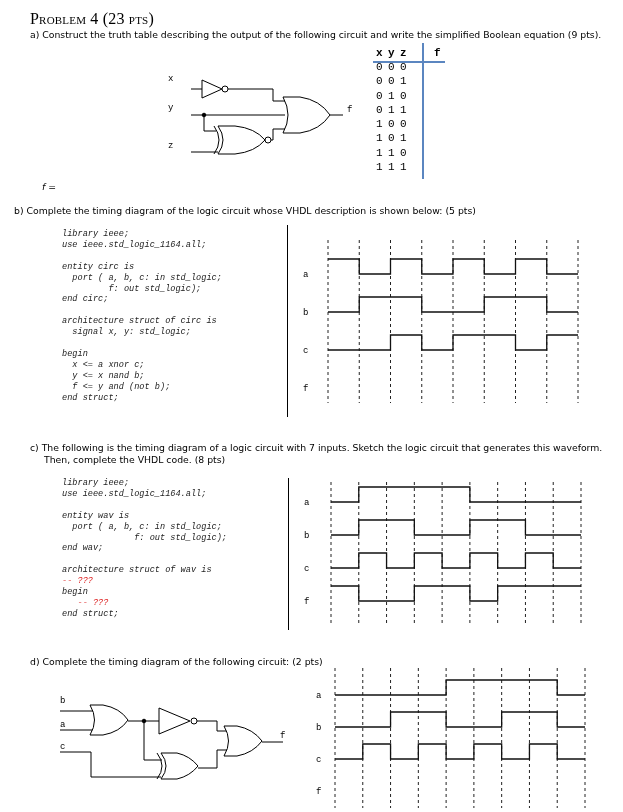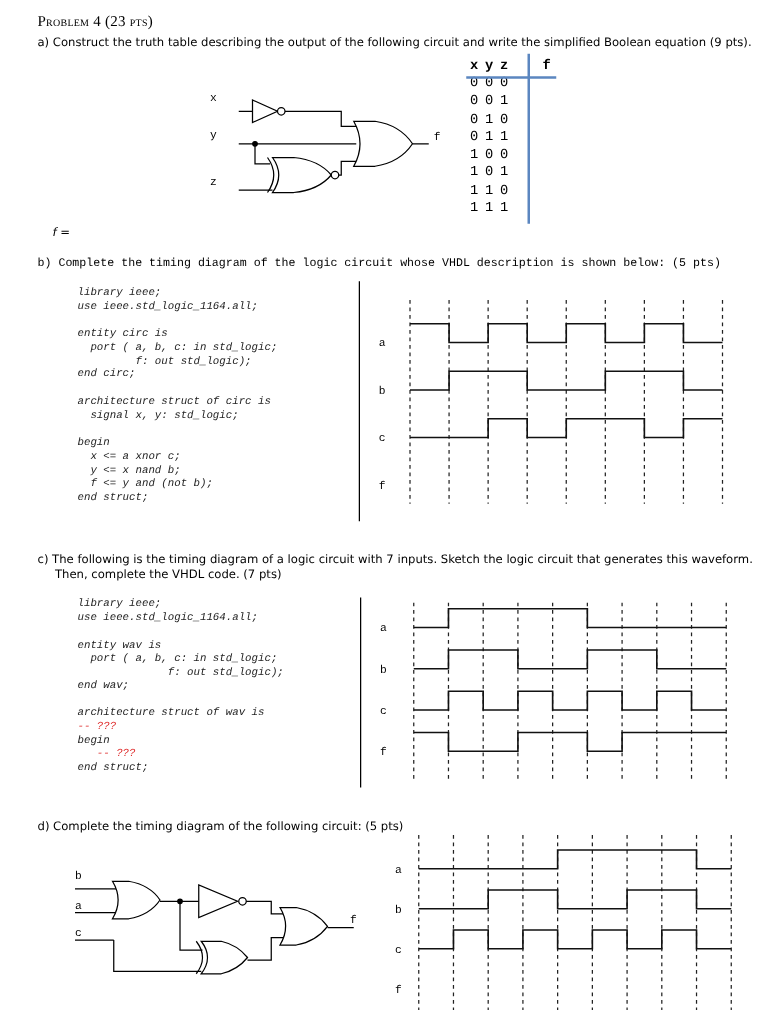--- a/index.html
+++ b/index.html
@@ -1,19 +1,19 @@
 <!DOCTYPE html>
 <html><head>
 <meta charset="utf-8">
 <style>
   html, body { margin:0; padding:0; background:#ffffff; }
   body { width:623px; height:812px; position:relative; overflow:hidden;
          font-family:"DejaVu Sans", sans-serif; color:#000; }
   .abs { position:absolute; }
-  .title { left:30px; top:10px; font-family:"Liberation Serif", serif; font-size:12px; font-variant:small-caps; letter-spacing:0.2px; }
+  .title { left:30px; top:10px; font-family:"Liberation Serif", serif; font-size:16px; font-variant:small-caps; letter-spacing:0.2px; }
   .q { font-size:9.3px; line-height:12px; white-space:nowrap; }
   .mono { font-family:"Liberation Mono", monospace; font-size:8.6px; line-height:10.9px; white-space:pre; color:#222;font-style:italic; }
   .red { color:#d22; }
   .vline { background:#000; width:1px; }
   svg text { font-family:"Liberation Mono", monospace; }
   .ttbl { font-family:"Liberation Mono", monospace; font-size:11px; }
 </style>
 </head>
 <body>
 
@@ -105,21 +105,21 @@
         <span style="width: 14px;">1</span>
         <span style="width: 12px; padding-left: 20px;"></span>
       </div>
     </div>
 </div>
 <div class="abs" style="left:373px;top:61px;width:72px;height:2px;background:#5b86c0;"></div>
 <div class="abs" style="left:422px;top:43px;width:2px;height:136px;background:#5b86c0;"></div>
 
 <div class="abs q" style="left:42px;top:181px;font-style:italic;">f =</div>
 
-<div class="abs q" style="left:30px;top:205px;font-family:Liberation Mono, monospace;">b)  Complete the timing diagram of the logic circuit whose VHDL description is shown below: (5 pts)</div>
+<div class="abs q" style="left:14px;top:205px;">b)  Complete the timing diagram of the logic circuit whose VHDL description is shown below: (5 pts)</div>
 <div class="abs mono" id="code-b" style="left:62px;top:229px;"><div>library ieee;</div><div>use ieee.std_logic_1164.all;</div><div> </div><div>entity circ is</div><div>  port ( a, b, c: in std_logic;</div><div>         f: out std_logic);</div><div>end circ;</div><div> </div><div>architecture struct of circ is</div><div>  signal x, y: std_logic;</div><div> </div><div>begin</div><div>  x &lt;= a xnor c;</div><div>  y &lt;= x nand b;</div><div>  f &lt;= y and (not b);</div><div>end struct;</div></div>
 <div class="abs vline" style="left:287px;top:225px;height:192px;"></div>
 <svg class="abs" id="wave-b" style="left:295px;top:235px;" width="290" height="175">
     <line x1="33" y1="5" x2="33" y2="168" stroke="#222" stroke-width="1" stroke-dasharray="3,3"></line>
     <line x1="64.25" y1="5" x2="64.25" y2="168" stroke="#222" stroke-width="1" stroke-dasharray="3,3"></line>
     <line x1="95.5" y1="5" x2="95.5" y2="168" stroke="#222" stroke-width="1" stroke-dasharray="3,3"></line>
     <line x1="126.75" y1="5" x2="126.75" y2="168" stroke="#222" stroke-width="1" stroke-dasharray="3,3"></line>
     <line x1="158" y1="5" x2="158" y2="168" stroke="#222" stroke-width="1" stroke-dasharray="3,3"></line>
     <line x1="189.25" y1="5" x2="189.25" y2="168" stroke="#222" stroke-width="1" stroke-dasharray="3,3"></line>
     <line x1="220.5" y1="5" x2="220.5" y2="168" stroke="#222" stroke-width="1" stroke-dasharray="3,3"></line>
@@ -128,21 +128,21 @@
     <text x="8" y="42" font-size="9">a</text>
     <path d="M33,24L64.25,24L64.25,39L95.5,39L95.5,24L126.75,24L126.75,39L158,39L158,24L189.25,24L189.25,39L220.5,39L220.5,24L251.75,24L251.75,39L283,39" fill="none" stroke="#111" stroke-width="1.3"></path>
     <text x="8" y="80" font-size="9">b</text>
     <path d="M33,77L64.25,77L64.25,62L95.5,62L95.5,62L126.75,62L126.75,77L158,77L158,77L189.25,77L189.25,62L220.5,62L220.5,62L251.75,62L251.75,77L283,77" fill="none" stroke="#111" stroke-width="1.3"></path>
     <text x="8" y="118" font-size="9">c</text>
     <path d="M33,115L64.25,115L64.25,115L95.5,115L95.5,100L126.75,100L126.75,115L158,115L158,100L189.25,100L189.25,100L220.5,100L220.5,115L251.75,115L251.75,100L283,100" fill="none" stroke="#111" stroke-width="1.3"></path>
     <text x="8" y="156" font-size="9">f</text>
   </svg>
 
 <div class="abs q" style="left:30px;top:442px;">c)  The following is the timing diagram of a logic circuit with 7 inputs. Sketch the logic circuit that generates this waveform.</div>
-<div class="abs q" style="left:44px;top:454px;">Then, complete the VHDL code. (7 pts)</div>
+<div class="abs q" style="left:44px;top:454px;">Then, complete the VHDL code. (8 pts)</div>
 <div class="abs mono" id="code-c" style="left:62px;top:478px;"><div>library ieee;</div><div>use ieee.std_logic_1164.all;</div><div> </div><div>entity wav is</div><div>  port ( a, b, c: in std_logic;</div><div>              f: out std_logic);</div><div>end wav;</div><div> </div><div>architecture struct of wav is</div><div class="red">-- ???</div><div>begin</div><div class="red">   -- ???</div><div>end struct;</div></div>
 <div class="abs vline" style="left:288px;top:478px;height:152px;"></div>
 <svg class="abs" id="wave-c" style="left:298px;top:482px;" width="290" height="145">
     <line x1="33" y1="0" x2="33" y2="143" stroke="#222" stroke-width="1" stroke-dasharray="3,3"></line>
     <line x1="60.77777777777778" y1="0" x2="60.77777777777778" y2="143" stroke="#222" stroke-width="1" stroke-dasharray="3,3"></line>
     <line x1="88.55555555555556" y1="0" x2="88.55555555555556" y2="143" stroke="#222" stroke-width="1" stroke-dasharray="3,3"></line>
     <line x1="116.33333333333334" y1="0" x2="116.33333333333334" y2="143" stroke="#222" stroke-width="1" stroke-dasharray="3,3"></line>
     <line x1="144.11111111111111" y1="0" x2="144.11111111111111" y2="143" stroke="#222" stroke-width="1" stroke-dasharray="3,3"></line>
     <line x1="171.88888888888889" y1="0" x2="171.88888888888889" y2="143" stroke="#222" stroke-width="1" stroke-dasharray="3,3"></line>
     <line x1="199.66666666666669" y1="0" x2="199.66666666666669" y2="143" stroke="#222" stroke-width="1" stroke-dasharray="3,3"></line>
@@ -152,21 +152,21 @@
     <text x="6" y="23" font-size="9">a</text>
     <path d="M33,20L60.77777777777778,20L60.77777777777778,5L88.55555555555556,5L88.55555555555556,5L116.33333333333334,5L116.33333333333334,5L144.11111111111111,5L144.11111111111111,5L171.88888888888889,5L171.88888888888889,20L199.66666666666669,20L199.66666666666669,20L227.44444444444446,20L227.44444444444446,20L255.22222222222223,20L255.22222222222223,20L283,20" fill="none" stroke="#111" stroke-width="1.3"></path>
     <text x="6" y="56" font-size="9">b</text>
     <path d="M33,53L60.77777777777778,53L60.77777777777778,38L88.55555555555556,38L88.55555555555556,38L116.33333333333334,38L116.33333333333334,53L144.11111111111111,53L144.11111111111111,53L171.88888888888889,53L171.88888888888889,38L199.66666666666669,38L199.66666666666669,38L227.44444444444446,38L227.44444444444446,53L255.22222222222223,53L255.22222222222223,53L283,53" fill="none" stroke="#111" stroke-width="1.3"></path>
     <text x="6" y="89" font-size="9">c</text>
     <path d="M33,86L60.77777777777778,86L60.77777777777778,71L88.55555555555556,71L88.55555555555556,86L116.33333333333334,86L116.33333333333334,71L144.11111111111111,71L144.11111111111111,86L171.88888888888889,86L171.88888888888889,71L199.66666666666669,71L199.66666666666669,86L227.44444444444446,86L227.44444444444446,71L255.22222222222223,71L255.22222222222223,86L283,86" fill="none" stroke="#111" stroke-width="1.3"></path>
     <text x="6" y="122" font-size="9">f</text>
     <path d="M33,104L60.77777777777778,104L60.77777777777778,119L88.55555555555556,119L88.55555555555556,119L116.33333333333334,119L116.33333333333334,104L144.11111111111111,104L144.11111111111111,104L171.88888888888889,104L171.88888888888889,119L199.66666666666669,119L199.66666666666669,104L227.44444444444446,104L227.44444444444446,104L255.22222222222223,104L255.22222222222223,104L283,104" fill="none" stroke="#111" stroke-width="1.3"></path>
   </svg>
 
-<div class="abs q" style="left:30px;top:656px;">d)  Complete the timing diagram of the following circuit: (5 pts)</div>
+<div class="abs q" style="left:30px;top:656px;">d)  Complete the timing diagram of the following circuit: (2 pts)</div>
 <svg class="abs" style="left:40px;top:680px;" width="270" height="120">
   <g stroke="#000" stroke-width="1" fill="none">
     <line x1="20" y1="31" x2="53" y2="31"></line>
     <line x1="20" y1="50" x2="53" y2="50"></line>
     <path d="M50,25 Q59,40 50,55 L63,55 Q80,52 88,40 Q80,28 63,25 Z" fill="#fff"></path>
     <line x1="88" y1="41" x2="119" y2="41"></line>
     <circle cx="104" cy="41" r="1.8" fill="#000"></circle>
     <polygon points="119,28 119,54 150,41" fill="#fff"></polygon>
     <circle cx="154" cy="41" r="3" fill="#fff"></circle>
     <polyline points="157,41 177,41 177,51 187,51"></polyline>

